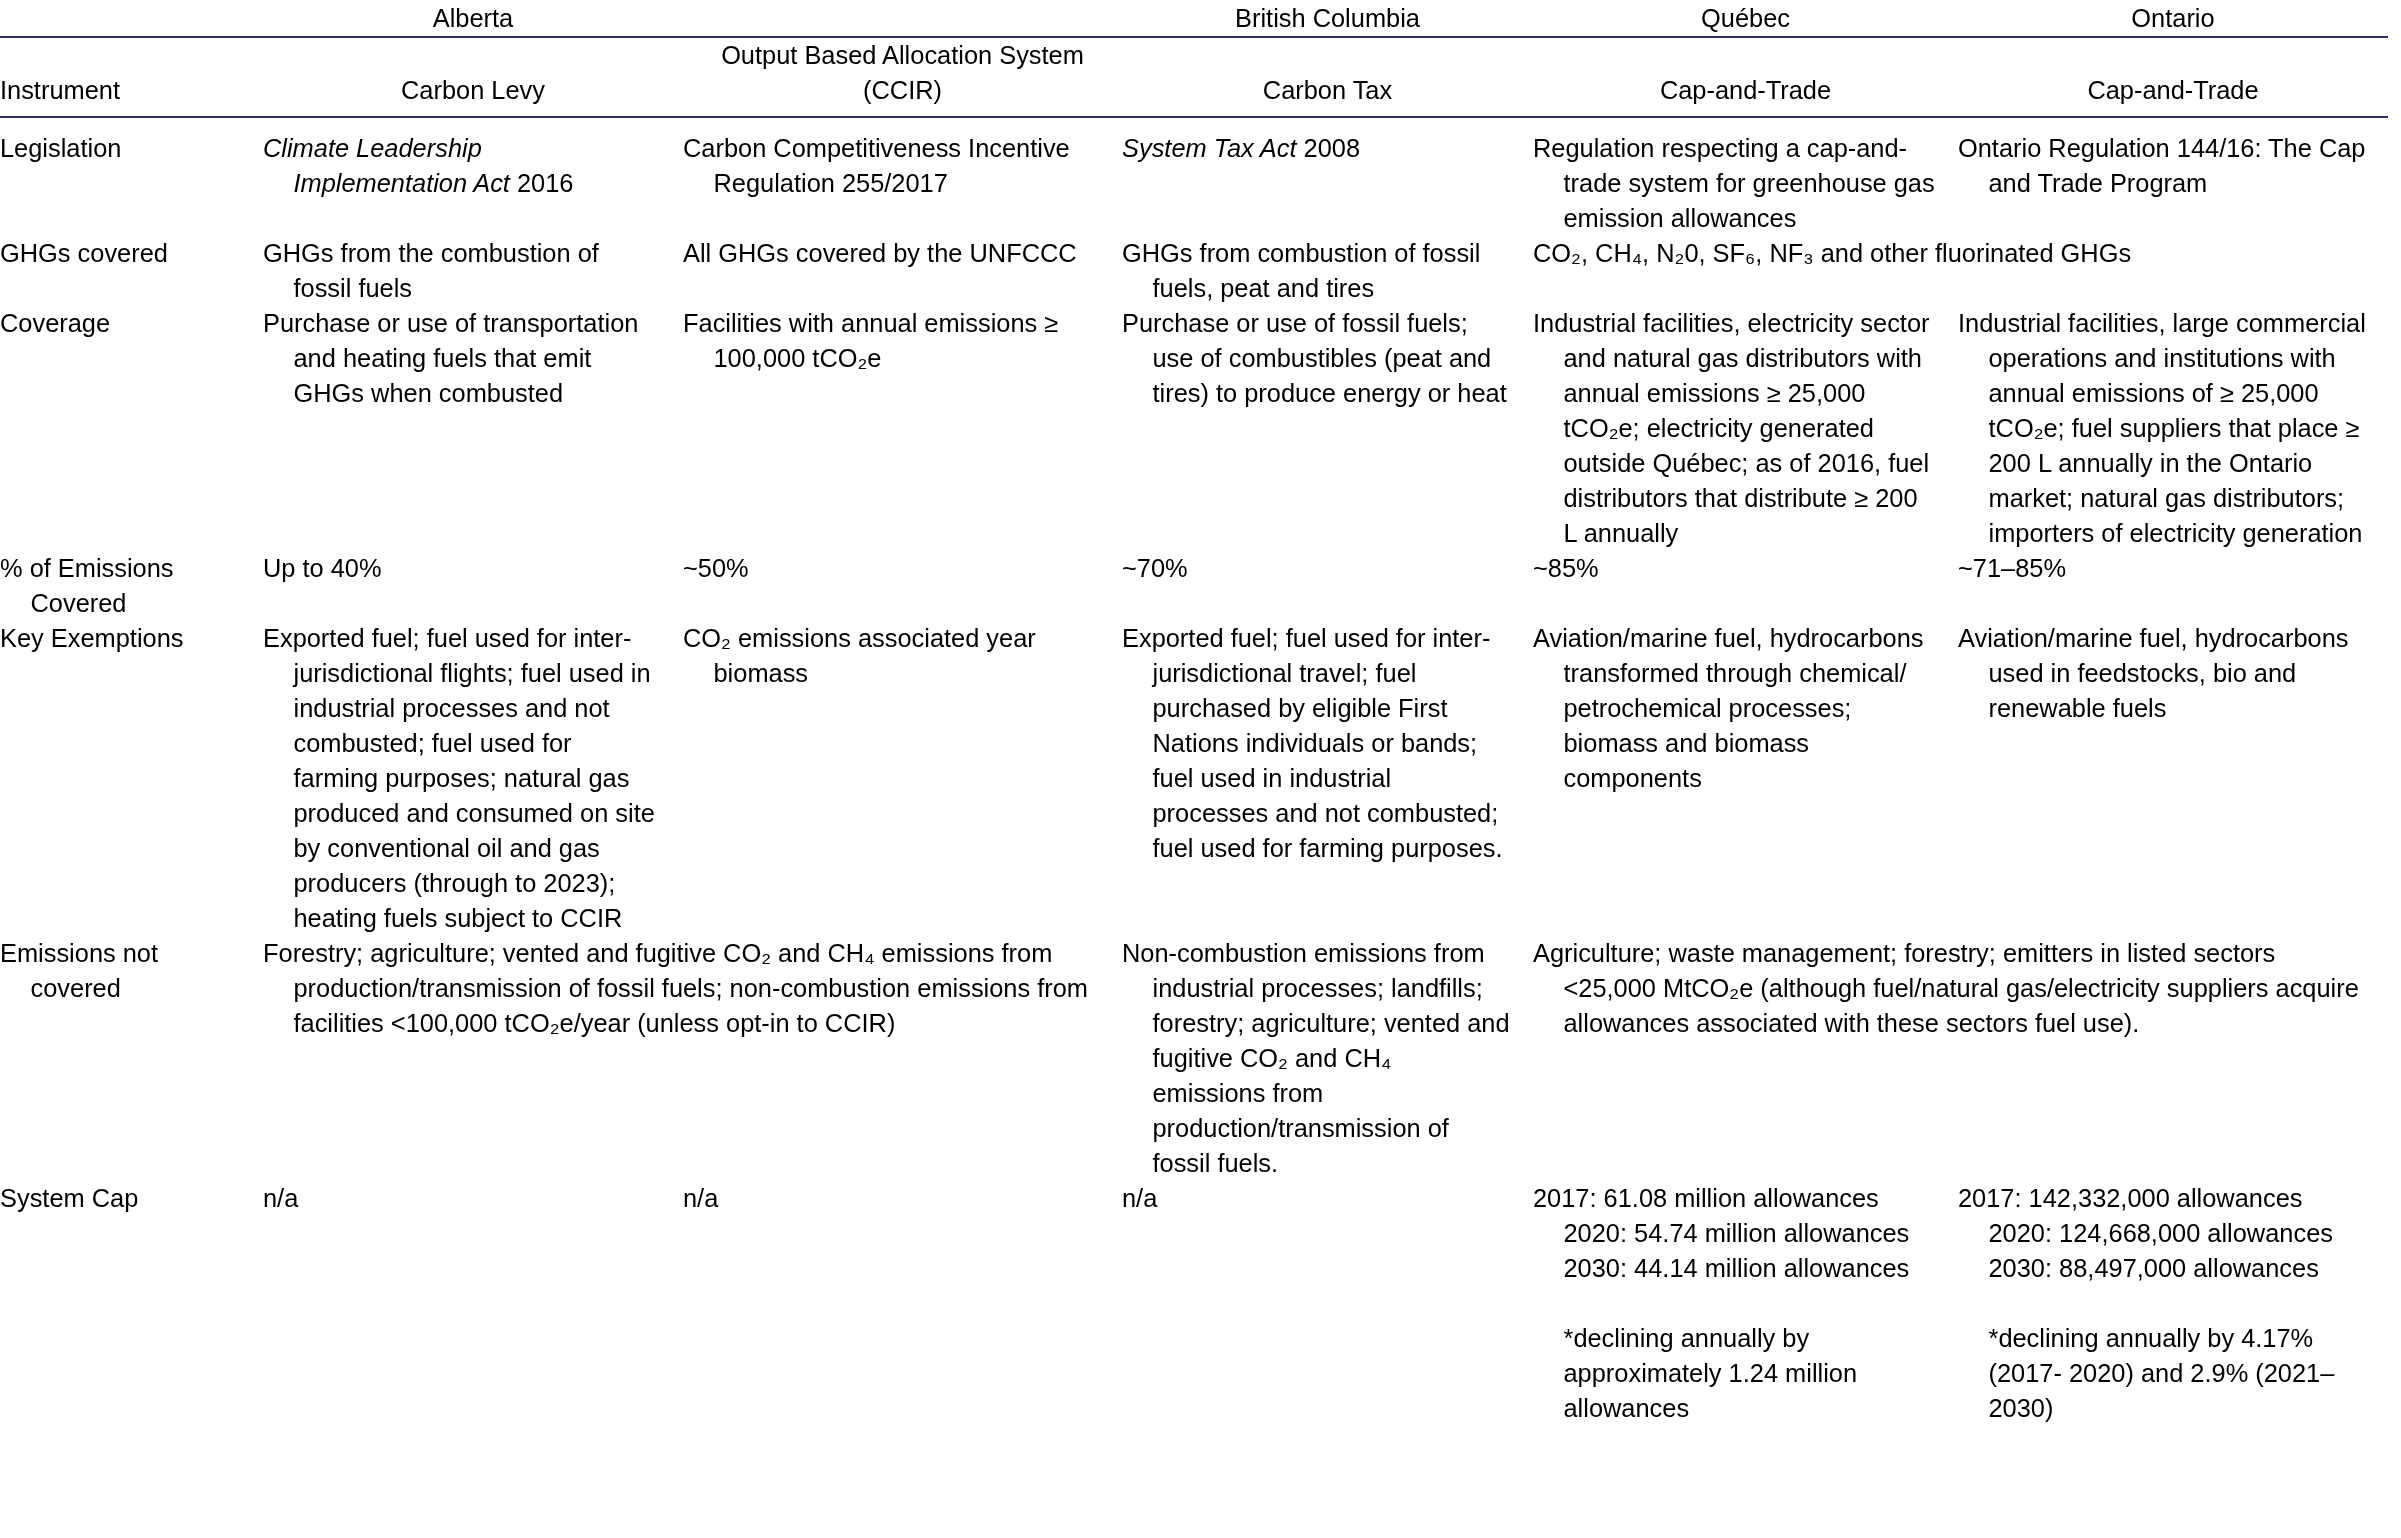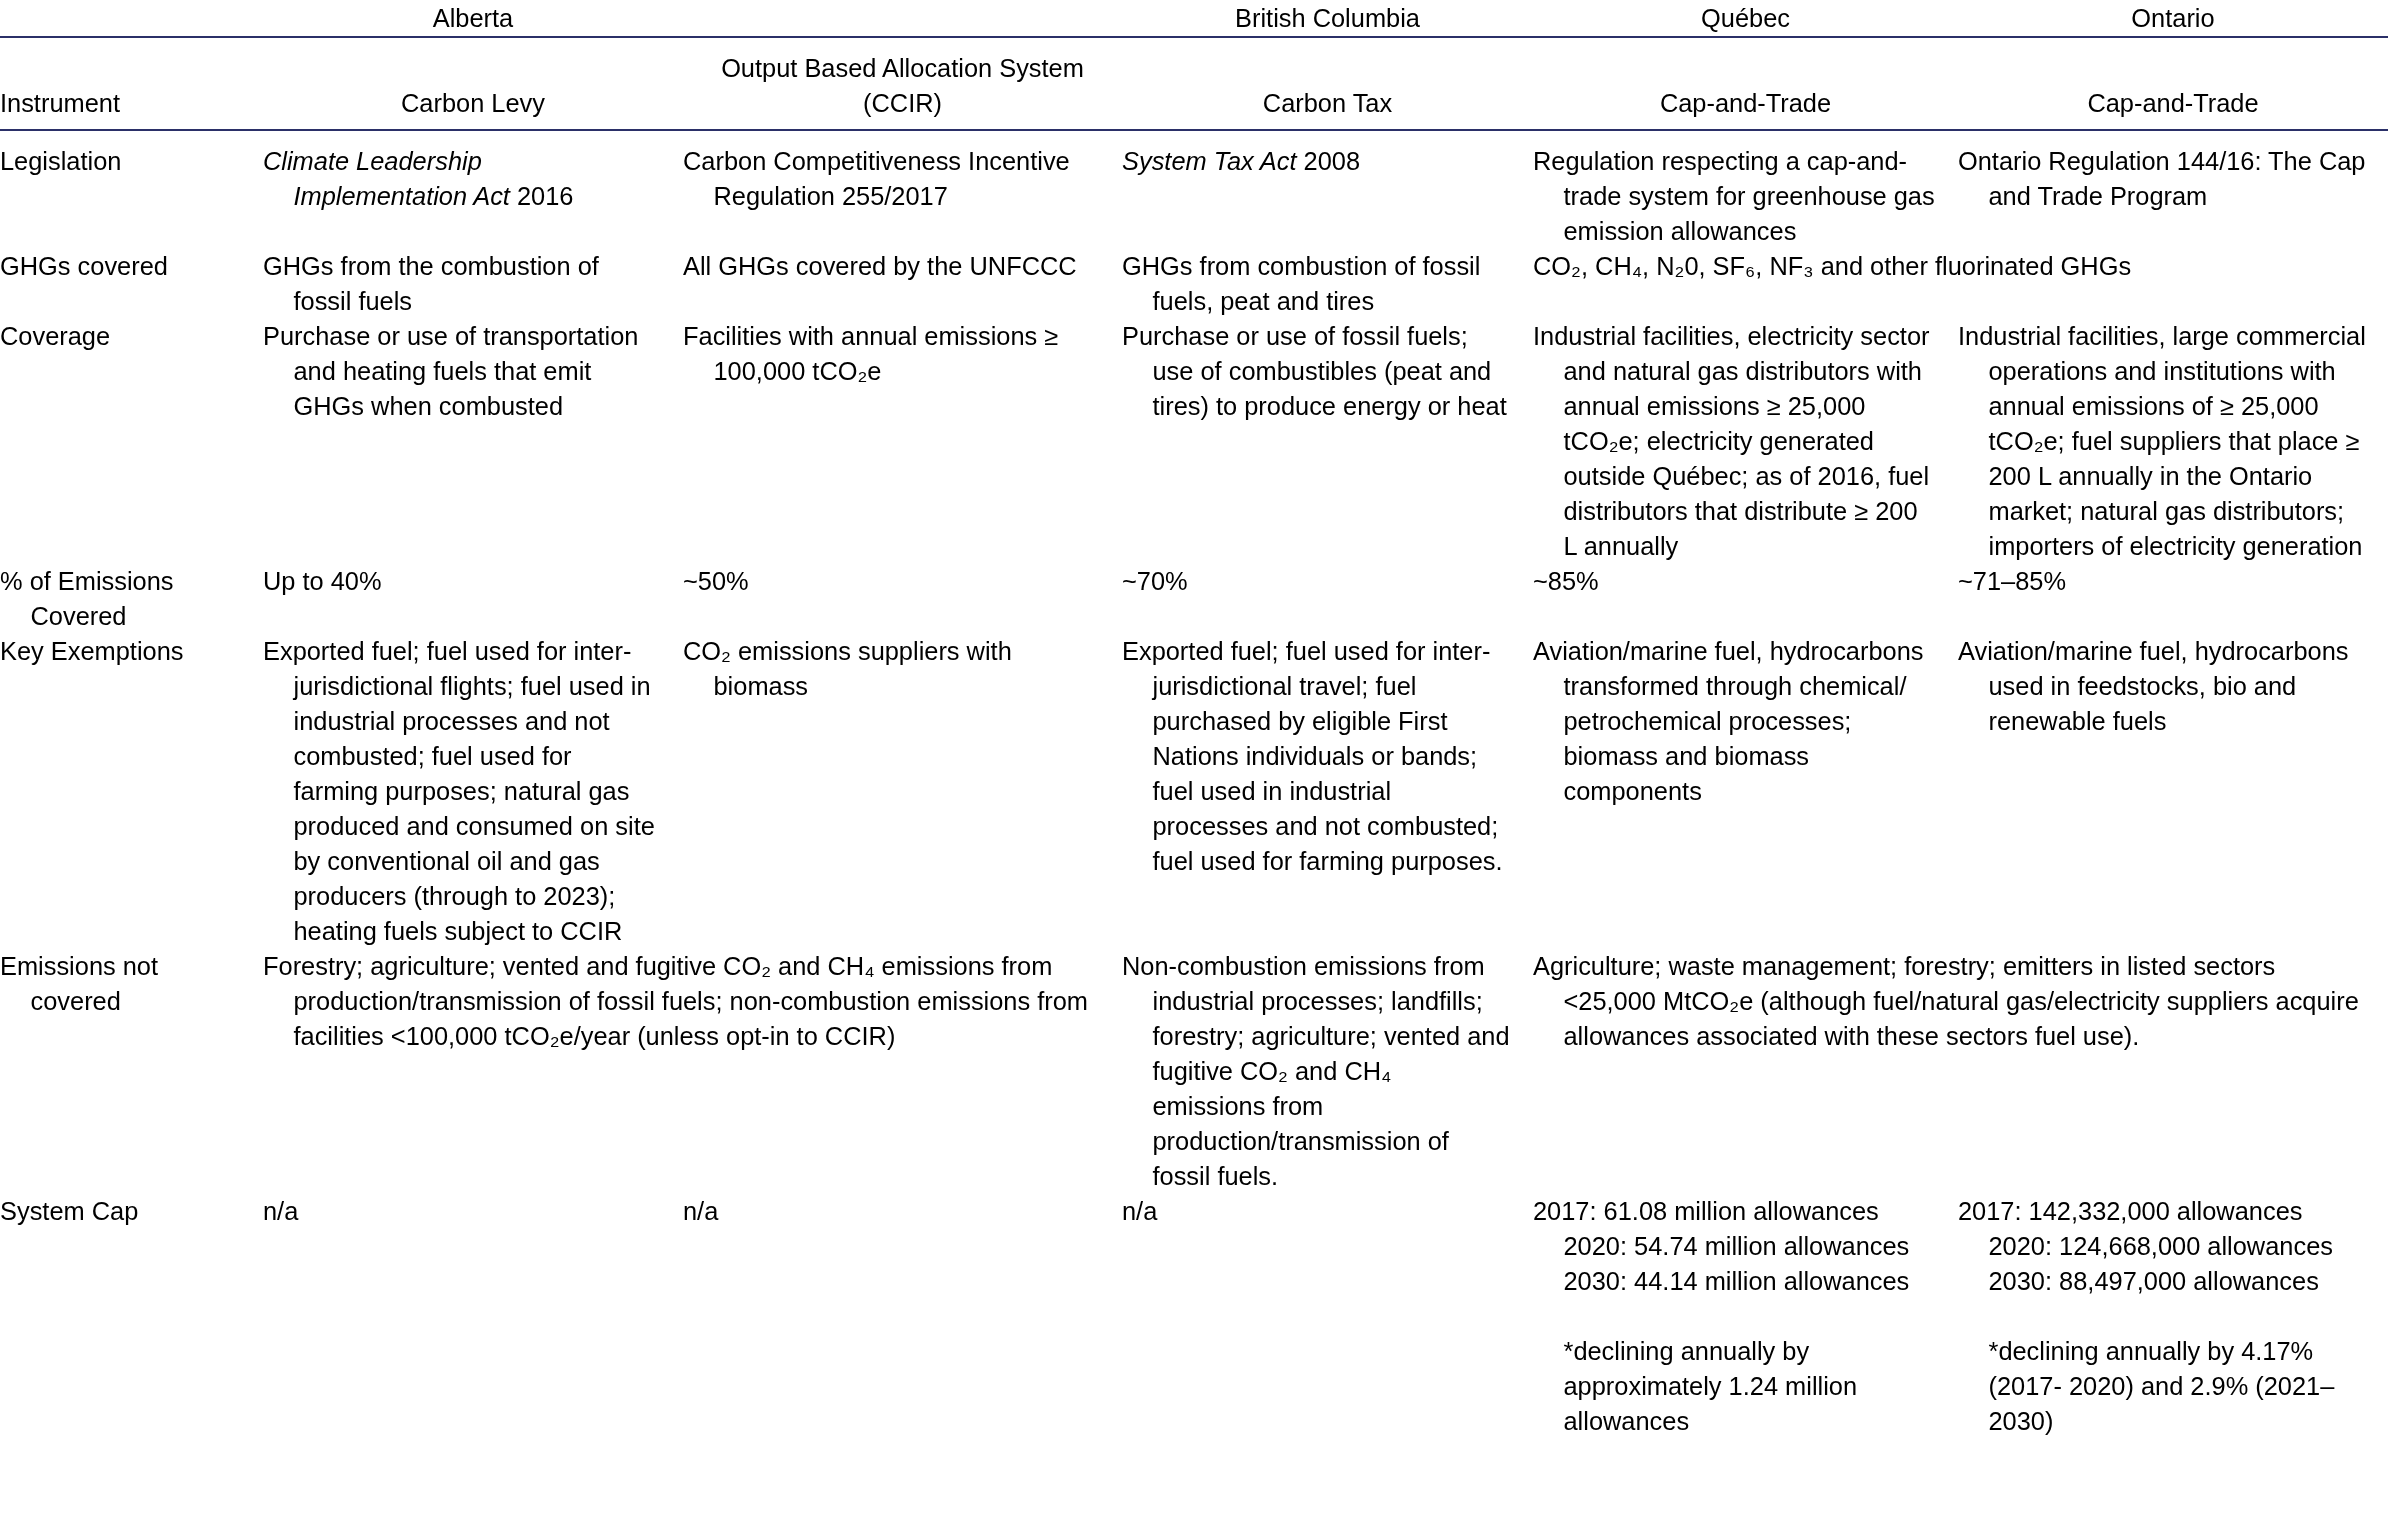--- a/index.html
+++ b/index.html
@@ -34,21 +34,21 @@
     text-align: center;
     vertical-align: top;
     padding-top: 0.9px;
     height: 30.5px;
   }
   
   tr.head-row td {
     border-bottom: 2.8px solid #2b3068;
     text-align: center;
     vertical-align: bottom;
-    padding-top: 13px;
+    padding-top: 0;
     padding-bottom: 8.3px;
     white-space: pre-line;
   }
   tr.head-row td.label-cell {
     text-align: left;
   }
   
   td.cell {
     padding-left: 30.5px;
     padding-right: 22px;
@@ -132,21 +132,21 @@
       <td class="cell">Up to 40%</td>
       <td class="cell">~50%</td>
       <td class="cell">~70%</td>
       <td class="cell">~85%</td>
       <td class="cell">~71–85%</td>
     </tr>
 
     <tr>
       <td class="label">Key Exemptions</td>
       <td class="cell">Exported fuel; fuel used for inter-jurisdictional flights; fuel used in industrial processes and not combusted; fuel used for farming purposes; natural gas produced and consumed on site by conventional oil and gas producers (through to 2023); heating fuels subject to CCIR</td>
-      <td class="cell">CO₂ emissions suppliers with biomass</td>
+      <td class="cell">CO₂ emissions associated year biomass</td>
       <td class="cell">Exported fuel; fuel used for inter-jurisdictional travel; fuel purchased by eligible First Nations individuals or bands; fuel used in industrial processes and not combusted; fuel used for farming purposes.</td>
       <td class="cell">Aviation/marine fuel, hydrocarbons transformed through chemical/ petrochemical processes; biomass and biomass components</td>
       <td class="cell">Aviation/marine fuel, hydrocarbons used in feedstocks, bio and renewable fuels</td>
     </tr>
 
     <tr>
       <td class="label">Emissions not covered</td>
       <td class="cell" colspan="2">Forestry; agriculture; vented and fugitive CO₂ and CH₄ emissions from production/transmission of fossil fuels; non-combustion emissions from facilities &lt;100,000 tCO₂e/year (unless opt-in to CCIR)</td>
       <td class="cell">Non-combustion emissions from industrial processes; landfills; forestry; agriculture; vented and fugitive CO₂ and CH₄ emissions from production/transmission of fossil fuels.</td>
       <td class="cell" colspan="2">Agriculture; waste management; forestry; emitters in listed sectors &lt;25,000 MtCO₂e (although fuel/natural gas/electricity suppliers acquire allowances associated with these sectors fuel use).</td>

